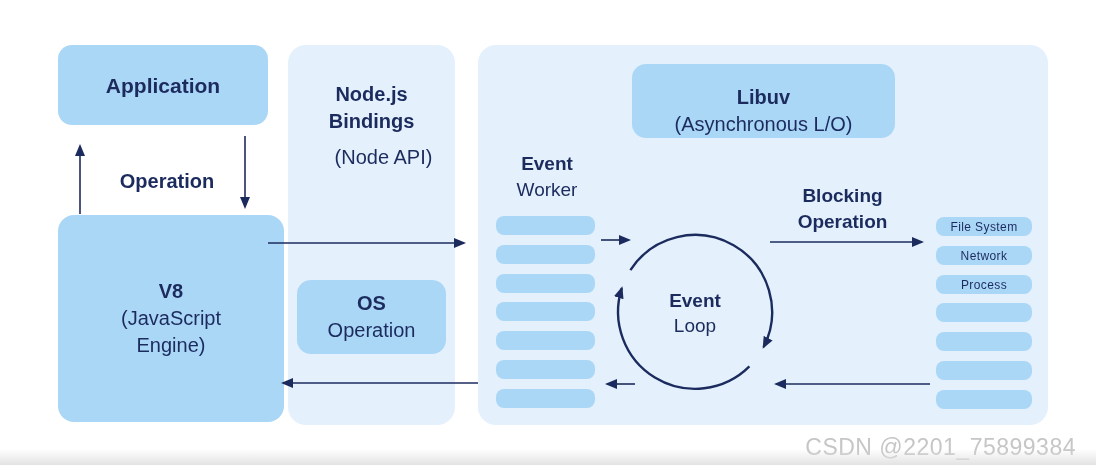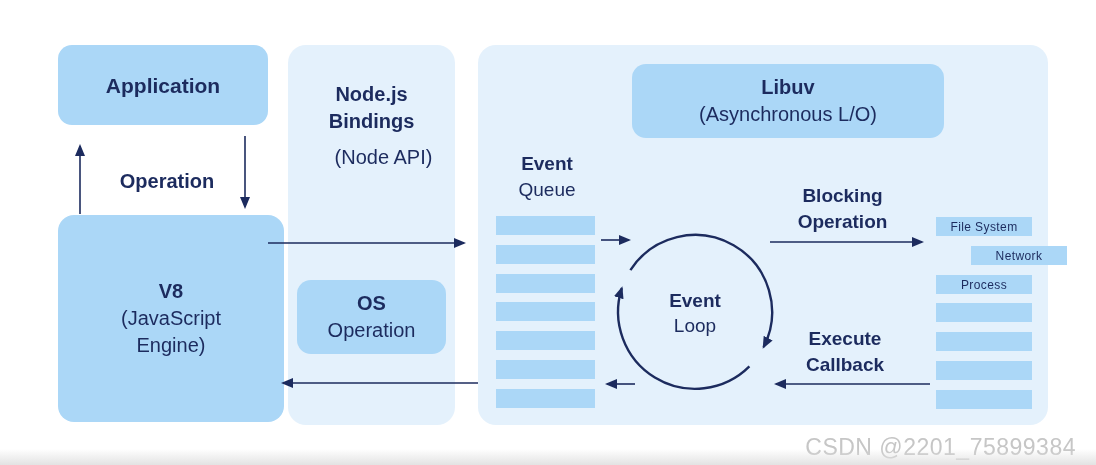--- a/index.html
+++ b/index.html
@@ -29,21 +29,21 @@
   .box .subtitle{font-size:20px;font-weight:400;line-height:27px;}
   #app-box .title{font-size:21px;}
   #v8-box .subtitle{max-width:150px;}
   #bindings-title{
     position:absolute;left:288px;top:72px;width:167px;text-align:center;
     font-size:20px;line-height:27px;color:var(--navy);
   }
   #bindings-title .tl{font-weight:700;max-width:110px;margin:9px auto;}
   #bindings-title .st{font-weight:400;padding-left:24px;}
   .bar{
-    position:absolute;left:0;width:100%;height:19px;border-radius:0;
+    position:absolute;left:0;width:100%;height:19px;border-radius:8px;
     background:var(--box-blue);display:flex;align-items:center;justify-content:center;
     color:var(--navy);font-size:12px;letter-spacing:0.4px;
   }
   #queue-bars{position:absolute;left:496px;top:216px;width:99px;height:195px;}
   #worker-bars{position:absolute;left:936px;top:217px;width:96px;height:195px;}
   .overlay{position:absolute;left:0;top:0;pointer-events:none;}
   #js-label{left:62px;top:168px;width:210px;font-size:20px;font-weight:700;}
   #watermark{
     position:absolute;right:20px;bottom:4px;font-size:23px;letter-spacing:0.5px;
     color:#c6c6c6;text-shadow:1px 1px 0 #ffffff;
@@ -75,28 +75,28 @@
   <div id="bindings-title">
     <div class="tl">Node.js Bindings</div>
     <div class="st">(Node API)</div>
   </div>
 
   <div class="box" id="os-box" style="left:297px;top:274px;width:149px;height:74px;margin-top:6px;">
     <div class="title">OS</div>
     <div class="subtitle">Operation</div>
   </div>
 
-  <div class="box" id="libuv-box" style="left:632px;top:64px;width:312px;height:74px;">
+  <div class="box" id="libuv-box" style="left:632px;top:64px;width:263px;height:74px;justify-content:flex-end;">
     <div class="title">Libuv</div>
     <div class="subtitle">(Asynchronous L/O)</div>
   </div>
 
   <div class="label" style="left:497px;top:151px;width:100px;">
     <div class="t-bold">Event</div>
-    <div class="t-reg">Queue</div>
+    <div class="t-reg">Worker</div>
   </div>
   <div id="queue-bars">
       <div class="bar" style="top: 0px;"></div>
       <div class="bar" style="top: 29px;"></div>
       <div class="bar" style="top: 58px;"></div>
       <div class="bar" style="top: 86px;"></div>
       <div class="bar" style="top: 115px;"></div>
       <div class="bar" style="top: 144px;"></div>
       <div class="bar" style="top: 173px;"></div>
     </div>
@@ -104,30 +104,26 @@
   <div class="label" style="left:625px;top:288px;width:140px;line-height:25px;">
     <div class="t-bold">Event</div>
     <div class="t-reg">Loop</div>
   </div>
 
   <div class="label t-bold" style="left:765px;top:183px;width:155px;">
     <div>Blocking</div>
     <div>Operation</div>
   </div>
 
-  <div class="label t-bold" style="left:770px;top:326px;width:150px;">
-    <div>Execute</div>
-    <div>Callback</div>
-  </div>
 
   <div id="worker-bars">
       <div class="bar" style="top: 0px;">
         <span>File System</span>
       </div>
-      <div class="bar" style="top: 29px; margin-left: 35px;">
+      <div class="bar" style="top: 29px;">
         <span>Network</span>
       </div>
       <div class="bar" style="top: 58px;">
         <span>Process</span>
       </div>
       <div class="bar" style="top: 86px;"></div>
       <div class="bar" style="top: 115px;"></div>
       <div class="bar" style="top: 144px;"></div>
       <div class="bar" style="top: 173px;"></div>
     </div>

